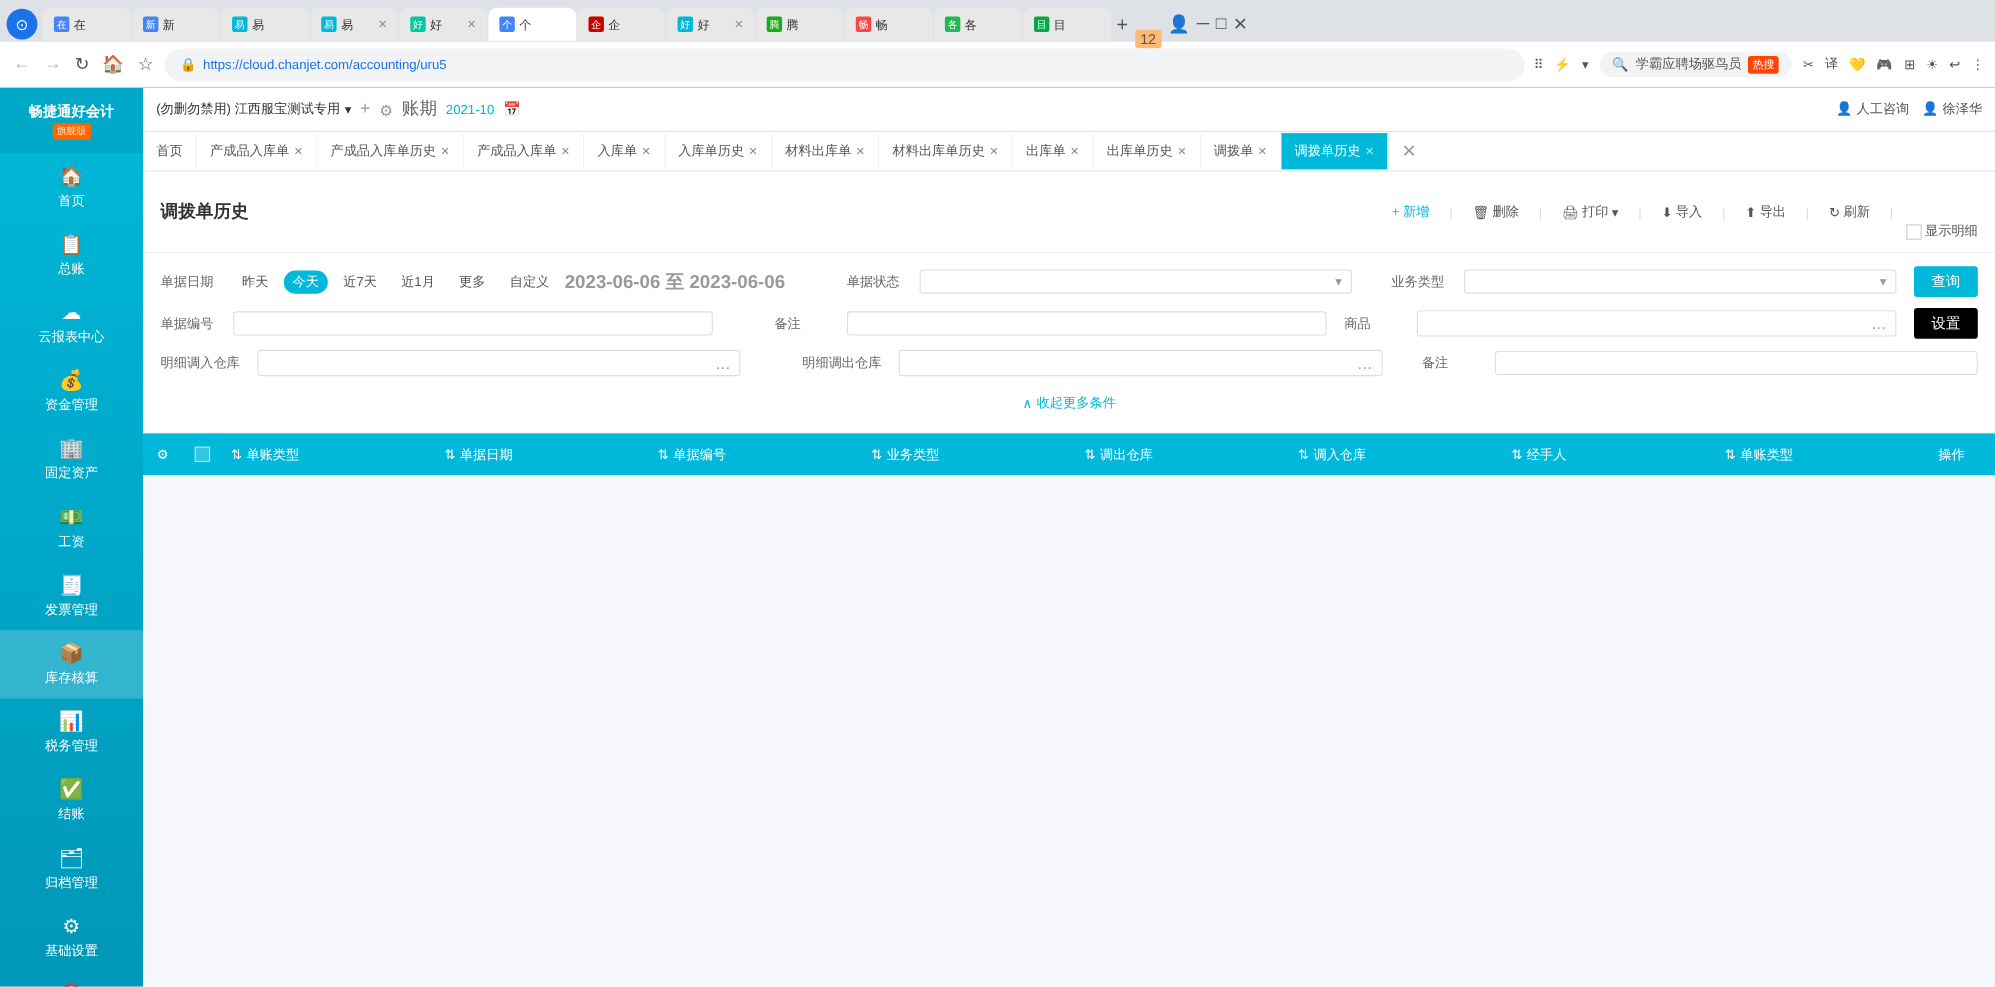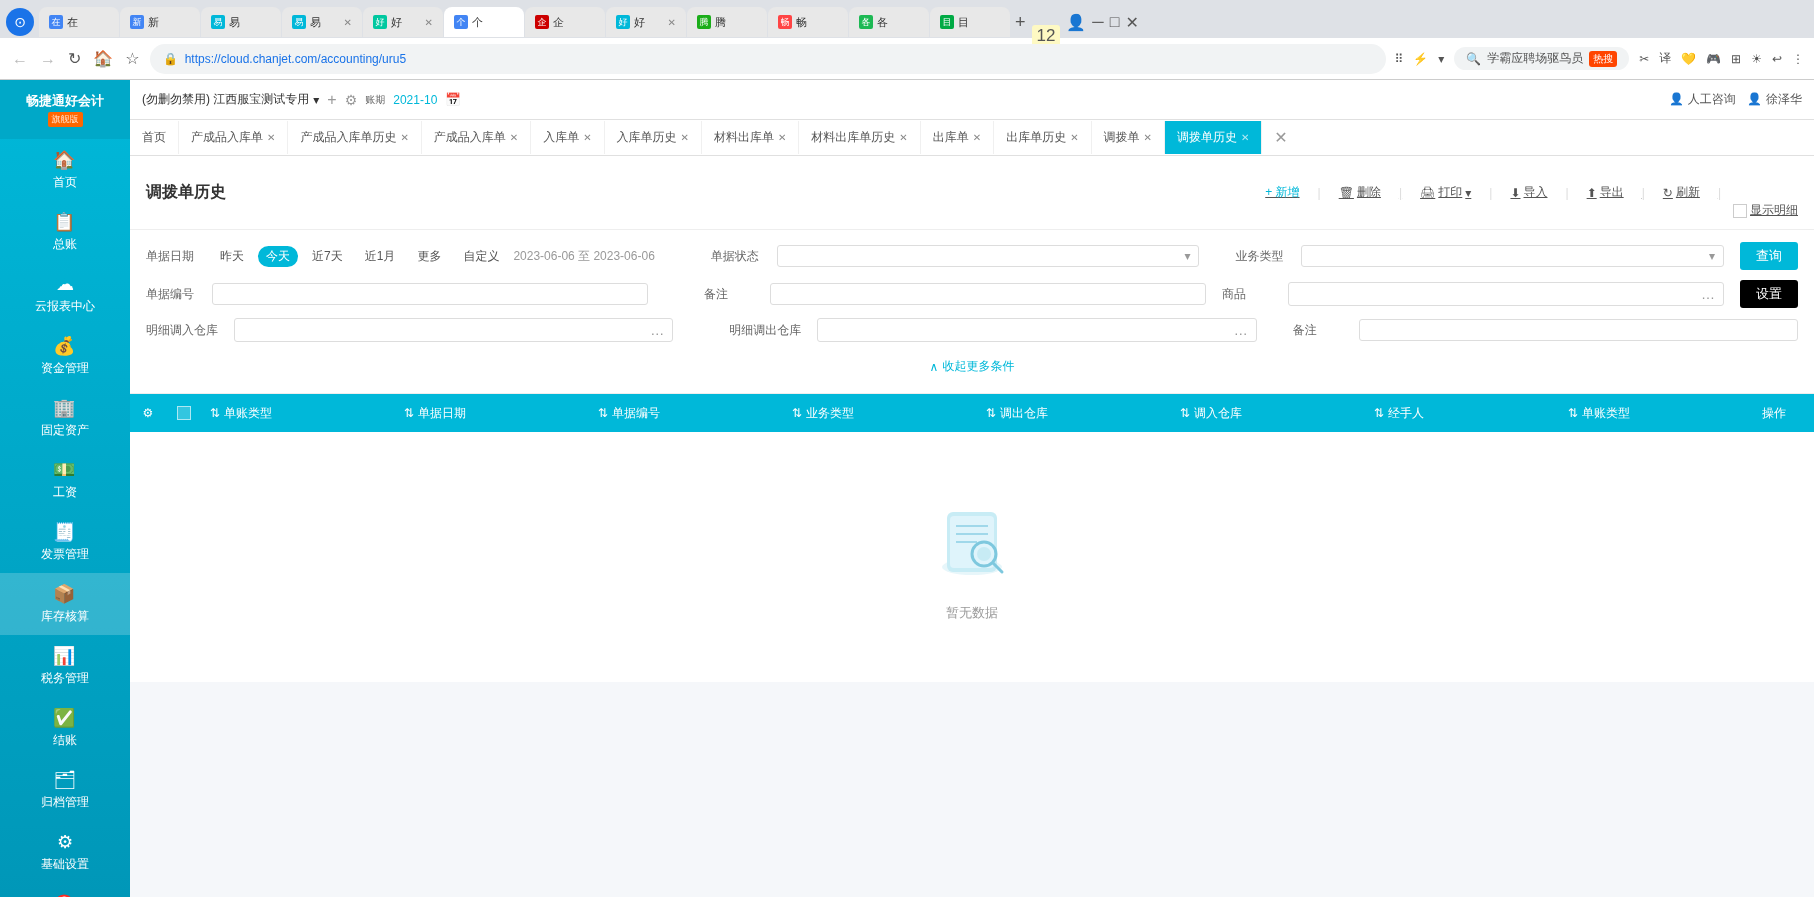--- a/index.html
+++ b/index.html
@@ -28,47 +28,47 @@
     .sidebar { width: 130px; background: linear-gradient(180deg, #00b8d9 0%, #0097b8 100%); display: flex; flex-direction: column; min-height: 100%; }
     .sidebar-logo { background: #00a8c8; padding: 12px 8px; display: flex; flex-direction: column; align-items: center; color: #fff; font-size: 11px; }
     .logo-title { font-size: 13px; font-weight: bold; color: #fff; }
     .logo-sub { font-size: 9px; color: rgba(255,255,255,0.8); background: #ff6600; padding: 1px 4px; border-radius: 2px; margin-top: 2px; }
     .sidebar-item { display: flex; flex-direction: column; align-items: center; padding: 10px 4px; color: #fff; cursor: pointer; font-size: 12px; gap: 3px; }
     .sidebar-icon { font-size: 18px; }
 
     
     .top-bar { background: #fff; border-bottom: 1px solid #e0e0e0; padding: 0 12px; height: 40px; display: flex; align-items: center; gap: 8px; }
     .company-selector { display: flex; align-items: center; gap: 4px; font-size: 12px; color: #333; cursor: pointer; }
-    .period-label { font-size: 10px; color: #666; }
+    .period-label { font-size: 16px; color: #666; }
     .period-value { font-size: 12px; color: #00b8d9; cursor: pointer; }
     .top-bar-right { margin-left: auto; display: flex; align-items: center; gap: 12px; font-size: 12px; color: #555; }
 
     
     .content-tabs { background: #fff; border-bottom: 1px solid #e0e0e0; display: flex; align-items: center; overflow: hidden; min-height: 36px; }
     .content-tab { padding: 8px 12px; font-size: 12px; color: #555; cursor: pointer; white-space: nowrap; border-right: 1px solid #f0f0f0; display: flex; align-items: center; gap: 4px; }
     .content-tab.active { background: #00b8d9; color: #fff; }
     .content-tab .tab-x { font-size: 10px; color: inherit; opacity: 0.7; }
 
     
     .main-content { flex: 1; overflow-y: auto; background: #f5f7fa; padding: 0; }
     .page-header { display: flex; align-items: center; justify-content: space-between; padding: 10px 16px; background: #fff; border-bottom: 1px solid #eee; }
     .page-title { font-size: 16px; font-weight: bold; color: #333; }
-    .page-actions { display: flex; align-items: center; gap: 10px; font-size: 12px; color: #555; text-decoration: underline; }
+    .page-actions { display: flex; align-items: center; gap: 10px; font-size: 12px; color: #555; }
     .action-btn { display: flex; align-items: center; gap: 3px; cursor: pointer; padding: 3px 6px; }
     .show-cols-btn { display: flex; align-items: center; gap: 3px; font-size: 12px; color: #555; margin-top: 36px; }
     .checkbox-display { width: 14px; height: 14px; border: 1px solid #ccc; display: inline-block; vertical-align: middle; }
 
     
     .filter-area { background: #fff; padding: 12px 16px; border-bottom: 1px solid #eee; }
     .filter-row { display: flex; align-items: center; gap: 16px; margin-bottom: 10px; }
     .filter-label { color: #666; font-size: 12px; white-space: nowrap; min-width: 50px; }
     .date-filters { display: flex; align-items: center; gap: 6px; }
     .date-btn { padding: 2px 8px; font-size: 12px; color: #555; cursor: pointer; border-radius: 3px; }
     .date-btn.active { background: #00b8d9; color: #fff; border-radius: 12px; }
-    .date-range { font-size: 12px; color: #999; }
+    .date-range { font-size: 17px; color: #999; font-weight: bold; }
     .dropdown-filter { display: flex; align-items: center; border: 1px solid #ddd; border-radius: 3px; padding: 3px 8px; font-size: 12px; color: #555; min-width: 200px; cursor: pointer; background: #fff; }
     .dropdown-filter .arrow { margin-left: auto; color: #999; }
     .filter-input { border: 1px solid #ddd; border-radius: 3px; padding: 3px 8px; font-size: 12px; color: #555; min-width: 200px; outline: none; }
     .filter-input::placeholder { color: #bbb; }
     .filter-dots { color: #999; font-size: 14px; cursor: pointer; }
     .collapse-btn { display: flex; align-items: center; gap: 4px; font-size: 12px; color: #00b8d9; cursor: pointer; justify-content: center; padding: 6px 0; }
 
     .query-btn { background: #00b8d9; color: #fff; border: none; padding: 5px 16px; border-radius: 3px; font-size: 13px; cursor: pointer; }
     .settings-btn { background: #000000; color: #fff; border: none; padding: 5px 16px; border-radius: 3px; font-size: 13px; cursor: pointer; }
 
@@ -171,21 +171,21 @@
   </div>
   <div class="tab" style="background:#e8e8e8">
     <div class="tab-icon" style="background:#00aa44;display:flex;align-items:center;justify-content:center;">
         <span style="color:#fff;font-size:9px;">目</span>
       </div>
     <span class="tab-label">目</span>
   </div>
 
   <div class="tab-actions">
     <span style="cursor:pointer;font-size:18px;color:#555;">+</span>
-    <span style="background:#fef9c3;border-radius:3px;padding:1px 5px;font-size:17px;margin-top:27px;">12</span>
+    <span style="background:#fdba74;border-radius:3px;padding:1px 5px;font-size:13px;margin-top:27px;">12</span>
     <span style="cursor:pointer;">👤</span>
     <span style="cursor:pointer;">─</span>
     <span style="cursor:pointer;">□</span>
     <span style="cursor:pointer;">✕</span>
   </div>
 </div>
 
 <div class="address-bar">
   <span class="nav-btn disabled">←</span>
   <span class="nav-btn disabled">→</span>
@@ -495,38 +495,16 @@
           </div>
           <div class="th-cell col-med">
             <span>⇅</span>
             <span>单账类型</span>
           </div>
           <div class="th-cell" style="margin-left:auto;min-width:60px;">
             <span>操作</span>
           </div>
         </div>
 
-        <div class="empty-state">
-          <div class="empty-icon">
-            <svg class="scroll-svg" viewBox="0 0 100 100" xmlns="http://www.w3.org/2000/svg">
-
-              <ellipse cx="50" cy="75" rx="30" ry="8" fill="#d0eef5" opacity="0.5"></ellipse>
-              <rect x="25" y="20" width="50" height="60" rx="6" fill="#c8ecf5"></rect>
-              <rect x="28" y="24" width="44" height="52" rx="4" fill="#dff4fb"></rect>
-
-              <line x1="34" y1="34" x2="66" y2="34" stroke="#a0d8ea" stroke-width="2"></line>
-              <line x1="34" y1="42" x2="66" y2="42" stroke="#a0d8ea" stroke-width="2"></line>
-              <line x1="34" y1="50" x2="55" y2="50" stroke="#a0d8ea" stroke-width="2"></line>
-
-              <circle cx="62" cy="62" r="12" fill="none" stroke="#7ec8de" stroke-width="3"></circle>
-              <circle cx="62" cy="62" r="7" fill="#b8e4f0" opacity="0.6"></circle>
-              <line x1="71" y1="71" x2="80" y2="80" stroke="#7ec8de" stroke-width="3" stroke-linecap="round"></line>
-
-              <path d="M25,26 Q25,16 35,16 Q25,16 25,26" fill="#a0d8ea"></path>
-              <path d="M75,26 Q75,16 65,16 Q75,16 75,26" fill="#a0d8ea"></path>
-            </svg>
-          </div>
-          <span class="empty-text">暂无数据</span>
-        </div>
       </div>
     </div>
   </div>
 </div>
 
 </body></html>

